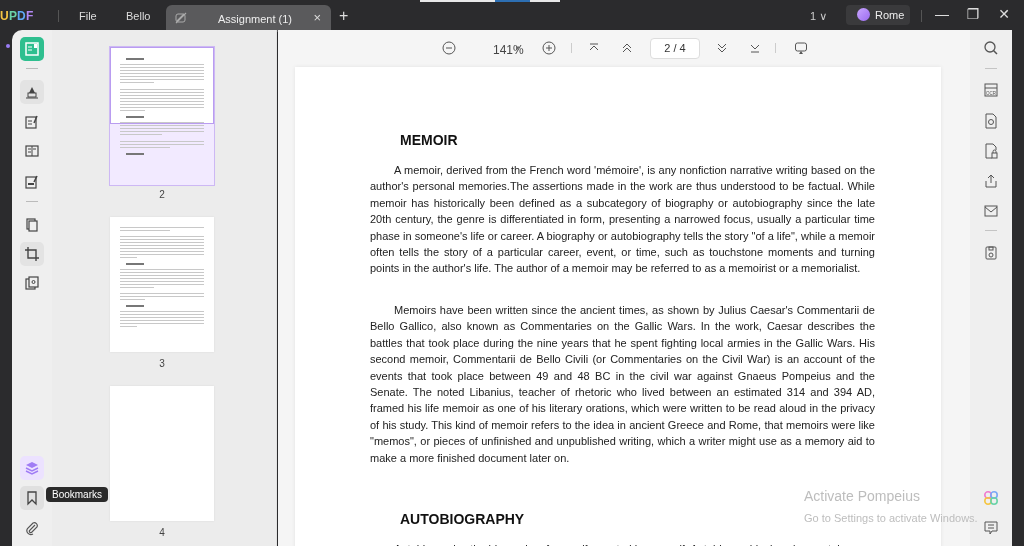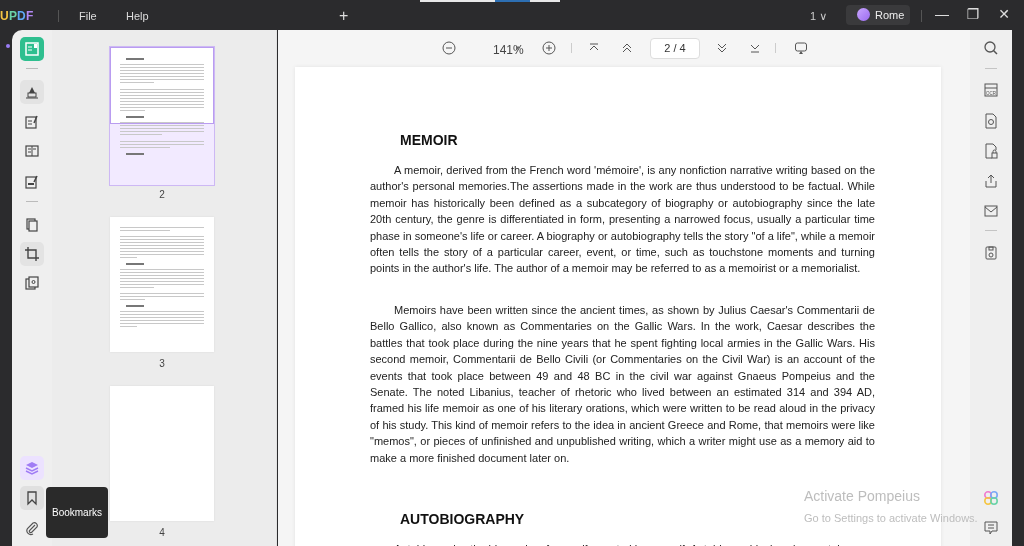--- a/index.html
+++ b/index.html
@@ -29,21 +29,21 @@
 
   .thumbs { position: absolute; left: 52px; top: 30px; width: 225px; height: 516px; background: #ececec; border-right: 1px solid #e2e2e2; }
   .thumb { position: absolute; left: 58px; width: 104px; background: #fff; box-shadow: 0 0 2px rgba(0,0,0,0.08); }
   .thumb.active { background: #f2eaff; outline: 1px solid #cdb8f4; }
   .thumb .viewport { position: absolute; left: 0; top: 0; width: 104px; height: 77px; border: 1px solid #b99cf0; background: #fff; }
   .thumb .lines { position: absolute; left: 10px; right: 10px; }
   .thumb .ln { height: 1px; background: #c8c8c8; margin-bottom: 2px; }
   .thumb .hd { height: 2px; width: 18px; background: #777; margin: 5px 0 4px 6px; }
   .thumb-num { position: absolute; width: 104px; left: 58px; text-align: center; font-size: 10px; color: #444; }
 
-  .tooltip { position: absolute; left: 46px; top: 487px; background: #2a2a2a; color: #fff; font-size: 10px; padding: 20px 6px; border-radius: 4px; }
+  .tooltip { position: absolute; left: 46px; top: 487px; background: #2a2a2a; color: #fff; font-size: 10px; padding: 2px 6px; border-radius: 4px; }
 
   .main { position: absolute; left: 278px; top: 30px; width: 692px; height: 516px; background: #f5f5f5; }
   .toolbar { position: absolute; left: 0; top: 0; width: 692px; height: 36px; }
   .tb-icon { position: absolute; top: 11px; width: 14px; height: 14px; color: #555; font-size: 12px; text-align: center; line-height: 14px; }
   .tb-icon svg { width: 14px; height: 14px; }
   .zoom-val { position: absolute; left: 215px; top: 13px; font-size: 12px; color: #444; }
   .zoom-dd { position: absolute; left: 238px; top: 14px; font-size: 7px; color: #666; }
   .tb-sep { position: absolute; top: 13px; width: 1px; height: 10px; background: #ccc; }
   .page-box { position: absolute; left: 372px; top: 8px; width: 50px; height: 21px; background: #fff; border: 1px solid #ddd; border-radius: 4px; font-size: 11px; color: #333; text-align: center; line-height: 19px; }
 
@@ -63,22 +63,30 @@
 </style>
 </head>
 <body>
 
 <div class="titlebar">
   <div class="logo">
     <span>U</span><span>P</span><span>D</span><span>F</span>
   </div>
   <div class="sep-v" style="left:58px"></div>
   <div class="menu" style="left:79px">File</div>
-  <div class="menu" style="left:126px">Help</div>
-
+  <div class="menu" style="left:126px">Bello</div>
+
+  <div class="tab">
+    <svg class="tab-icon" viewBox="0 0 14 14">
+        <path d="M3 10 L10 3 M2 12 L12 2" stroke="#aaa" stroke-width="1.2" fill="none"></path>
+        <rect x="2" y="3" width="9" height="8" rx="2" stroke="#aaa" fill="none"></rect>
+      </svg>
+    <span class="tab-label">Assignment (1)</span>
+    <span class="tab-close">×</span>
+  </div>
   <div class="newtab">+</div>
 
   <div class="topstrip" style="left:420px;width:140px;background:#e8e8e8;"></div>
   <div class="topstrip" style="left:495px;width:35px;background:#2d6fb3;"></div>
 
   <div class="pagecount">1 ∨</div>
   <div class="login">
     <div class="avatar"></div>
     <span class="login-label">Rome</span>
   </div>

